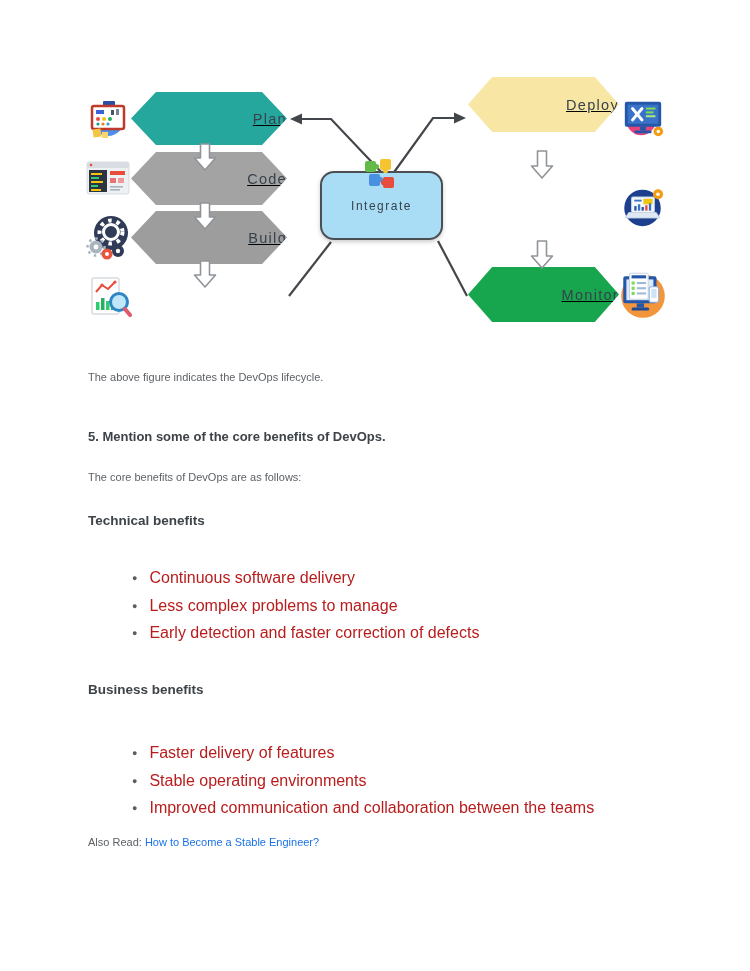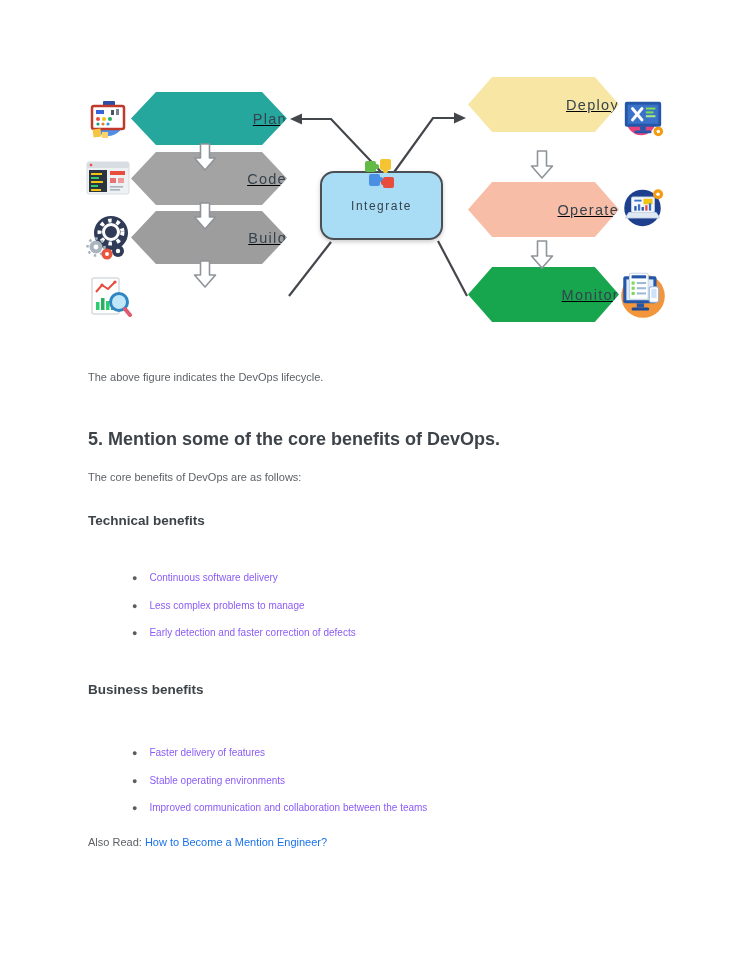--- a/index.html
+++ b/index.html
@@ -34,30 +34,30 @@
     position:absolute; left:320px; top:171px; width:123px; height:69px;
     border:2.5px solid #4b4f54; border-radius:14px; background:#a8ddf5;
     display:flex; align-items:center; justify-content:center; z-index:3;
     filter:drop-shadow(0 2px 2px rgba(0,0,0,0.2));
   }
   .integrate-box span { font-size:12px; letter-spacing:1.5px; }
   .dicon { position:absolute; z-index:4; }
   
   .caption, .intro, .also-read { position:absolute; left:88px; font-size:11px; color:#5d6166; }
   .caption { top:371px; }
-  .q-heading { position:absolute; left:88px; top:429px; font-size:18px; font-weight:bold; color:#3d4348; }
+  .q-heading { position:absolute; left:88px; top:429px; font-size:13px; font-weight:bold; color:#3d4348; }
   .intro { top:471px; }
   .sec-heading { position:absolute; left:88px; font-size:13.5px; font-weight:bold; color:#3d4348; }
   .sec-tech { top:513px; }
   .sec-biz  { top:682px; }
   .bullets { position:absolute; left:132px; list-style:none; }
   .bullets-tech { top:570px; }
   .bullets-biz  { top:725px;margin-top:20px; }
   .bullets li {
-    font-size:10px; color:#8b5cf6; height:27.5px; line-height:16px;
+    font-size:16px; color:#b91c1c; height:27.5px; line-height:16px;
     display:flex; align-items:flex-start;
   }
   .bullets li::before {
     content:"\25CF"; font-size:9px; color:#595d61; margin-right:12px; line-height:16px;
   }
   .also-read { top:836px; }
   .also-read a { text-decoration:none; }
 </style>
 </head>
 <body>
@@ -81,23 +81,20 @@
       <span>Plan</span>
     </div>
     <div class="hex left hex-code" style="background: #a3a3a3;">
       <span>Code</span>
     </div>
     <div class="hex left hex-build" style="background: rgb(157, 157, 157);">
       <span>Build</span>
     </div>
     <div class="hex right hex-deploy" style="background: rgb(248, 231, 164);">
       <span>Deploy</span>
-    </div>
-    <div class="hex right hex-operate" style="background: rgb(247, 189, 166);">
-      <span>Operate</span>
     </div>
     <div class="hex right hex-monitor" style="background: rgb(23, 166, 78);">
       <span>Monitor</span>
     </div>
 
     <div class="integrate-box" style="background: rgb(168, 221, 245);">
       <span>Integrate</span>
     </div>
 
     <svg class="dicon" style="left:362px; top:158px;" width="40" height="36" viewBox="0 0 40 36">
@@ -243,15 +240,15 @@
     <li>Early detection and faster correction of defects</li>
   </ul>
 
   <h3 class="sec-heading sec-biz">Business benefits</h3>
   <ul class="bullets bullets-biz">
     <li>Faster delivery of features</li>
     <li>Stable operating environments</li>
     <li>Improved communication and collaboration between the teams</li>
   </ul>
 
-  <p class="also-read"><span>Also Read: </span><a href="#" style="color: rgb(26, 115, 232);">How to Become a Mention Engineer?</a></p>
+  <p class="also-read"><span>Also Read: </span><a href="#" style="color: rgb(26, 115, 232);">How to Become a Stable Engineer?</a></p>
 
 </div>
 
 </body></html>

